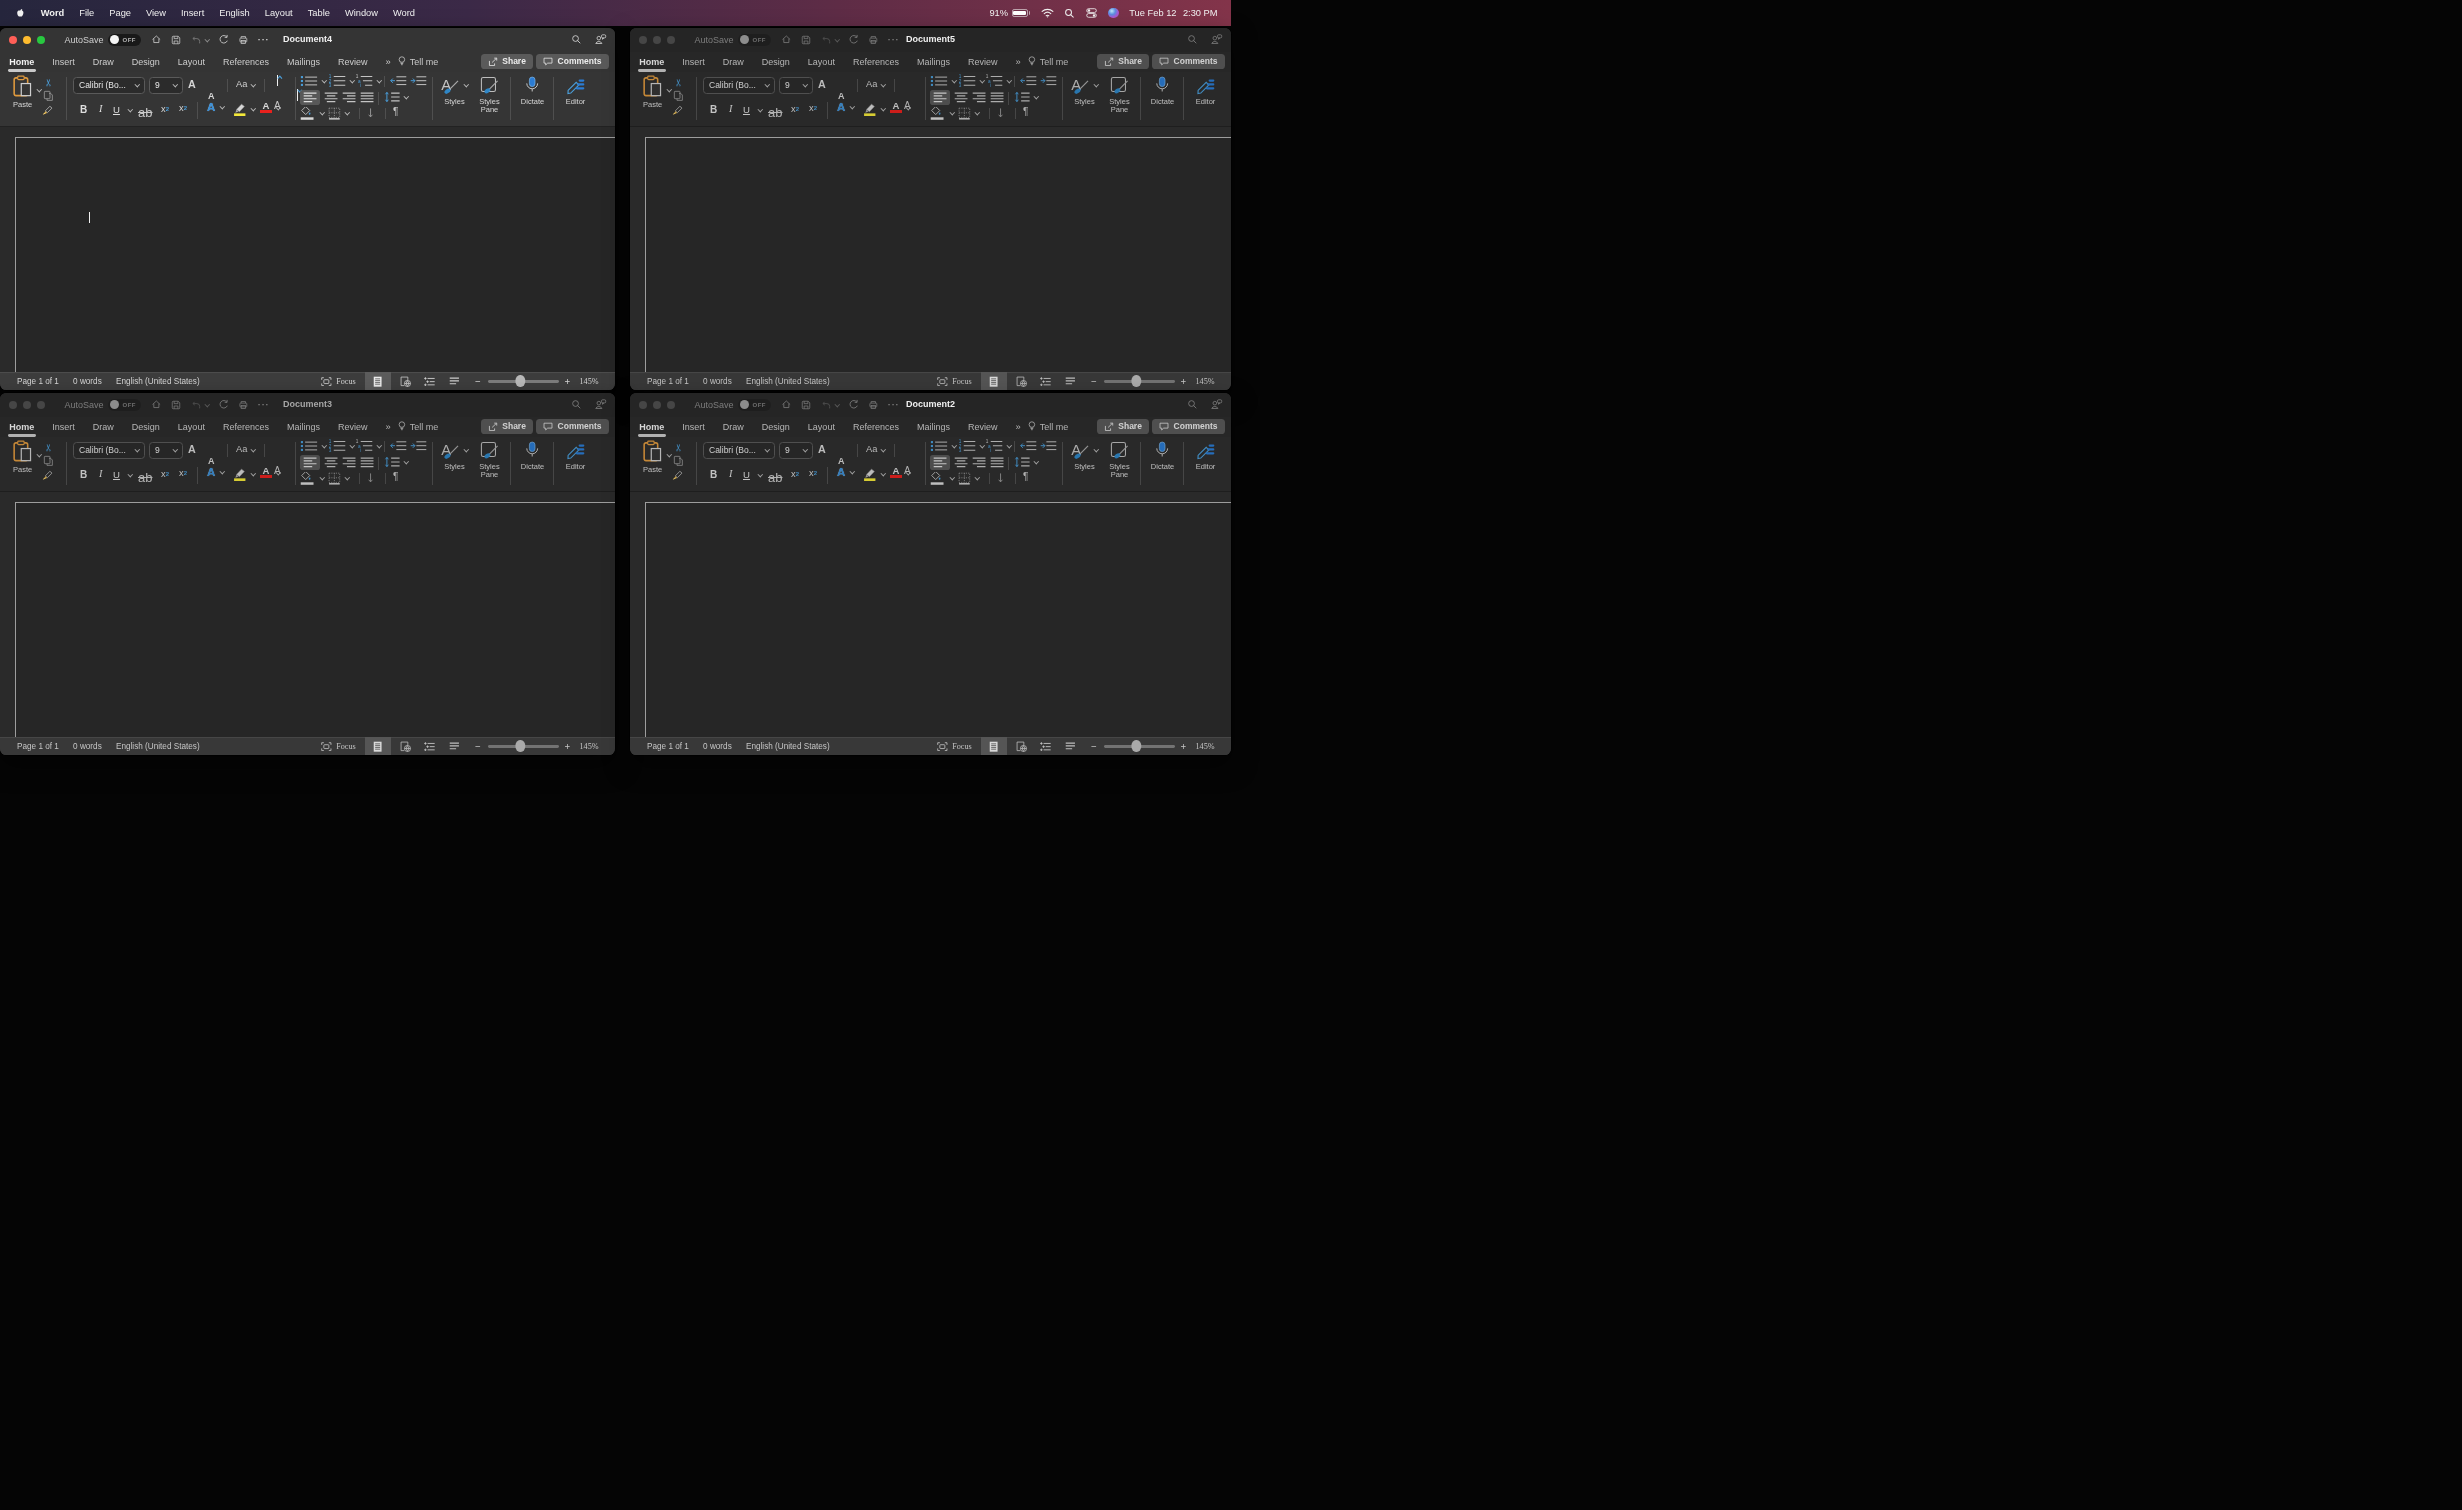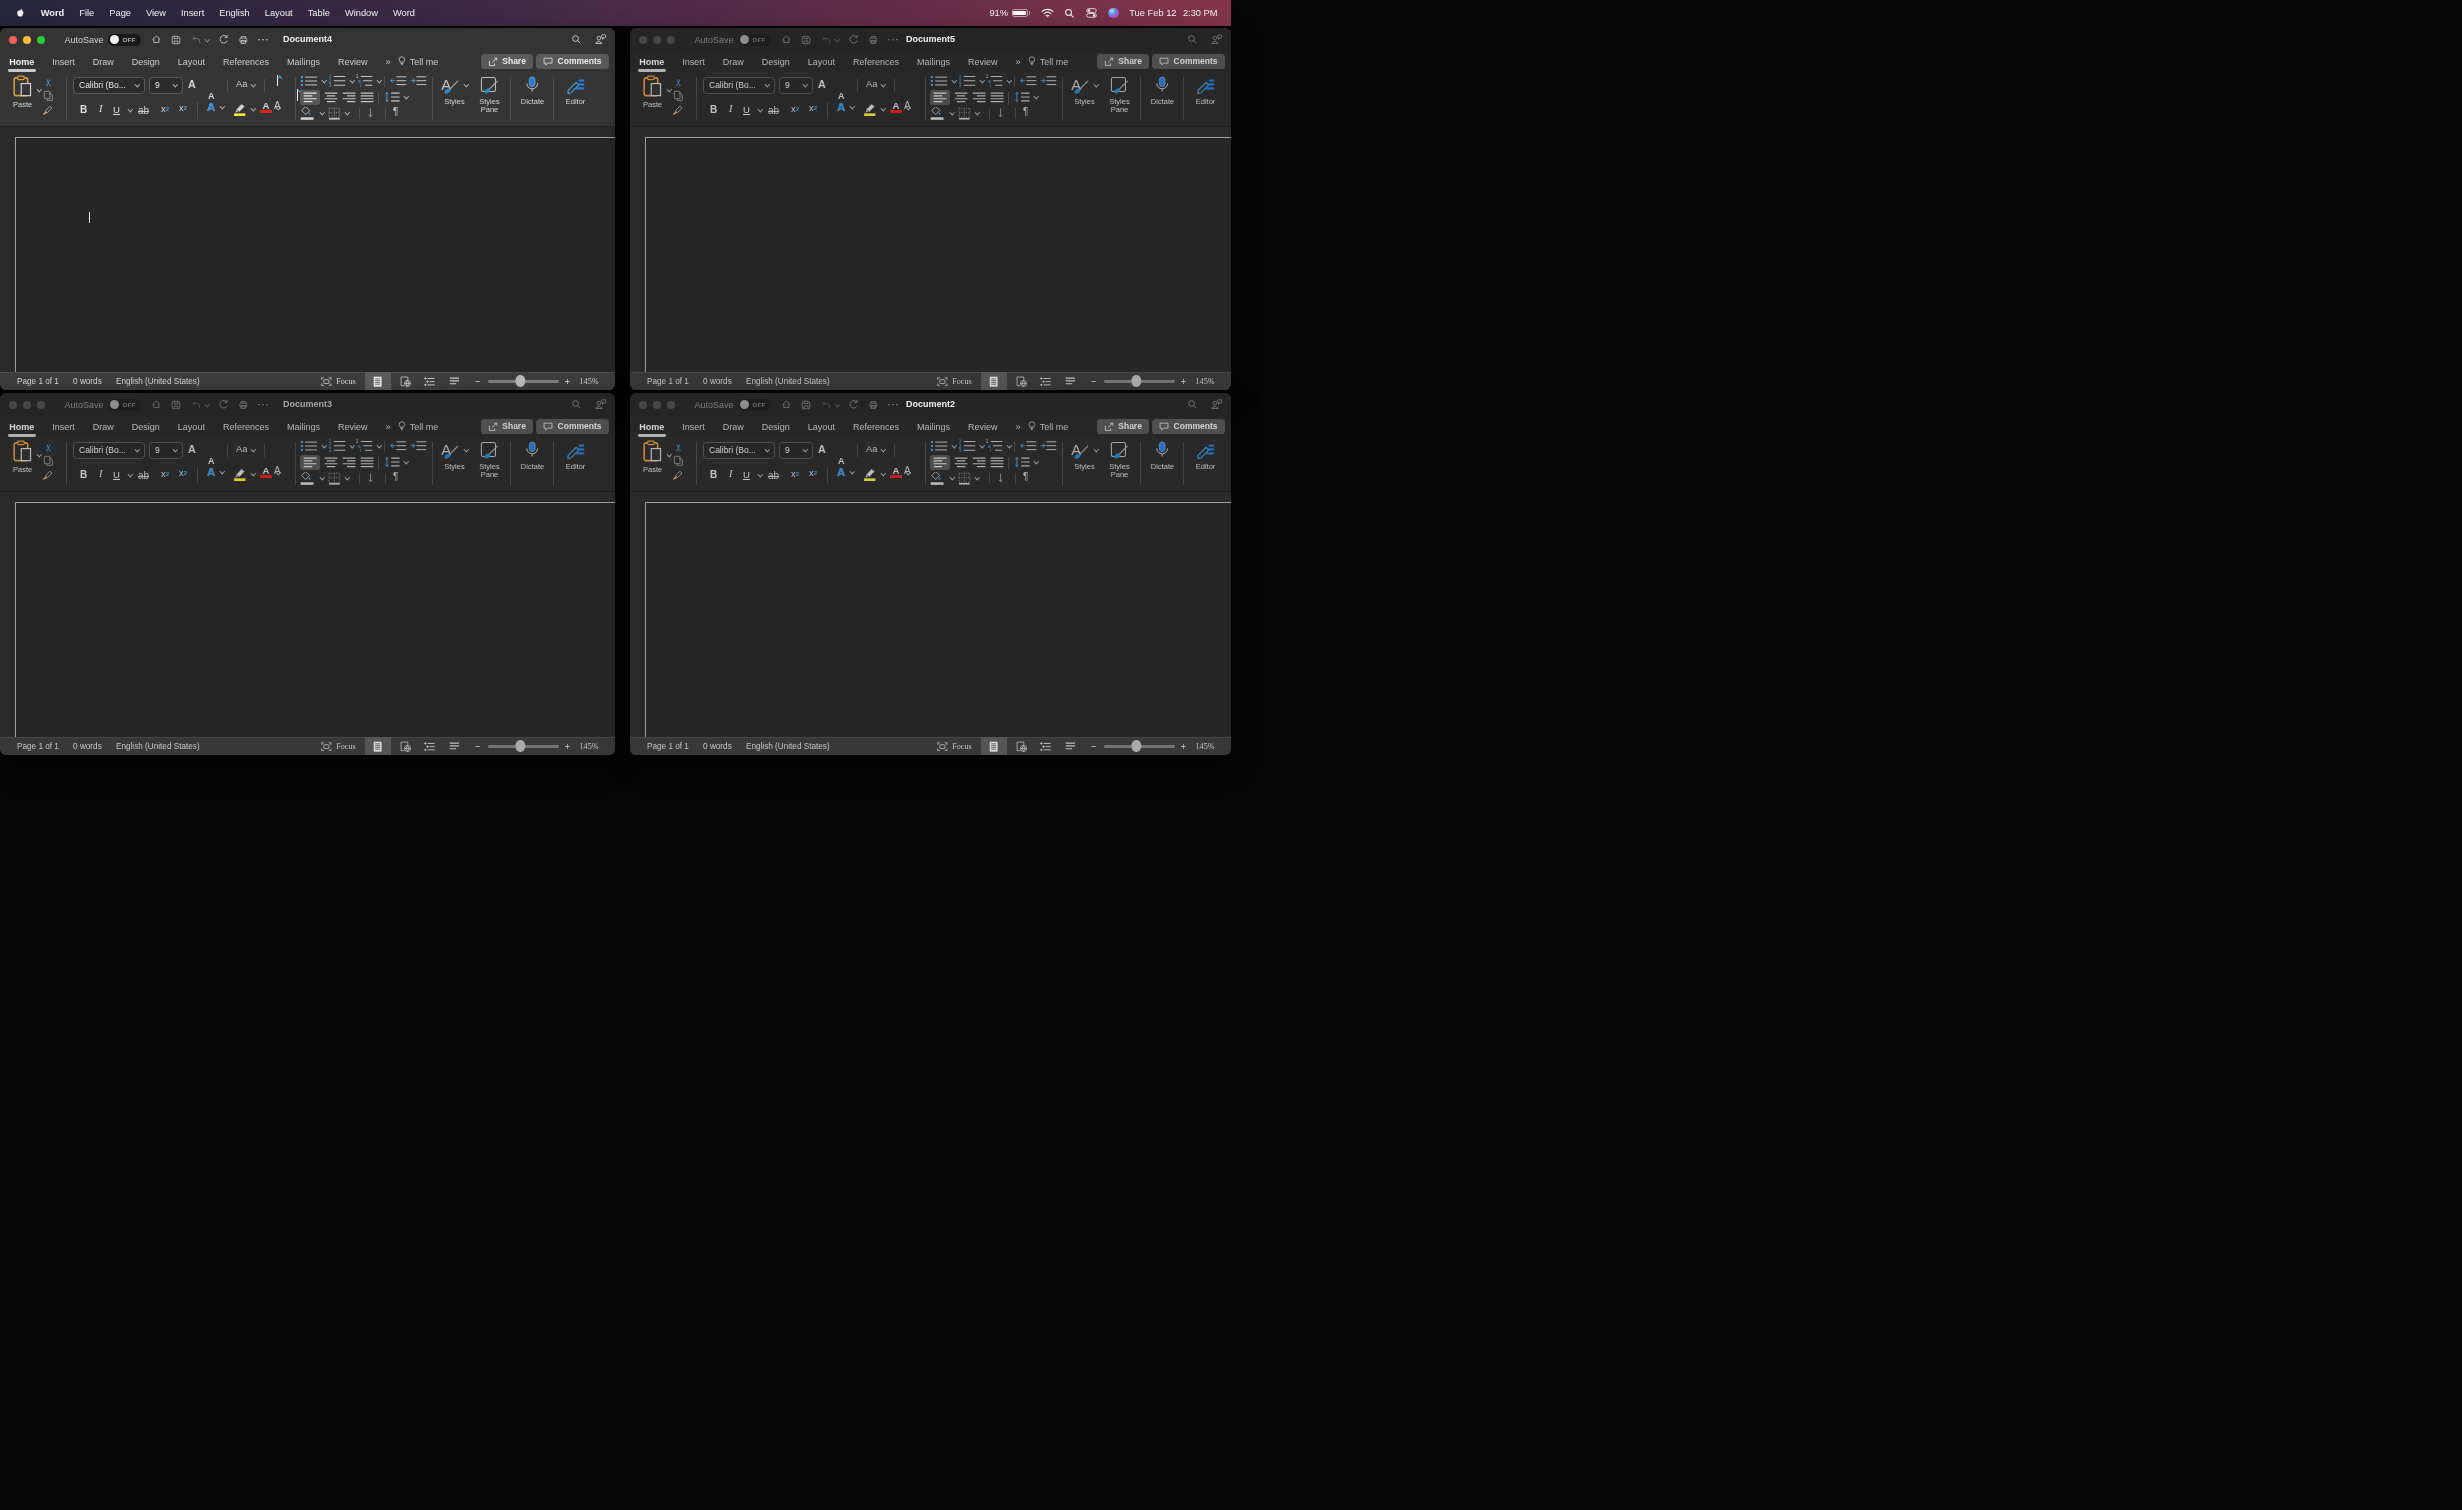--- a/index.html
+++ b/index.html
@@ -75,21 +75,21 @@
   .paste-btn .chev { position:absolute; right:-1.4px; top:13px; }
   .fname { position:absolute; left:73px; top:5px; width:72px; height:17px; background:#2b2b2b;
     border:0.7px solid #5a5a5a; border-radius:3.6px; display:flex; align-items:center; padding:0 5px;
     color:#e8e8e8; font-size:8.5px; justify-content:space-between; }
   .fsize { left:149px; width:34px; }
   .bigA { font-size:10.7px; color:#d6d6d6; font-weight:bold; position:relative; }
   .bigA .caret { position:absolute; top:-2.8px; right:-5px; }
   .rb-b { font-weight:bold; font-size:10px; color:#dedede; }
   .rb-i { font-style:italic; font-family:"Liberation Serif",serif; font-size:10.3px; color:#dedede; }
   .rb-u { font-size:9.6px; color:#dedede; text-decoration:underline; }
-  .rb-ab { font-size:10px; color:#c9c9c9; text-decoration:line-through; }
+  .rb-ab { font-size:13px; color:#c9c9c9; text-decoration:line-through; }
   .rb-x { font-size:9.3px; color:#d6d6d6; }
   .rb-x small { font-size:6px; color:#4a9eda; font-weight:bold; }
   .fx-a { font-size:11.4px; font-weight:bold; color:#3b8ed6; text-shadow:0 0 0.7px #9cd0f2; }
   .fc-a { font-size:9.6px; font-weight:bold; color:#d9d9d9; line-height:7.8px; text-align:center; }
   .colorbar { display:block; width:12px; height:2.8px; margin-top:1.1px; }
   .clearfmt { font-size:10px; color:#c9c9c9; position:relative; }
   .selbox { position:absolute; background:#585858; border-radius:2.8px; }
   .pilcrow { font-size:10px; color:#c9c9c9; }
   .sortAZ { line-height:5.7px; font-size:6.4px; font-weight:bold; }
   .grp-btn { position:absolute; text-align:center; }

